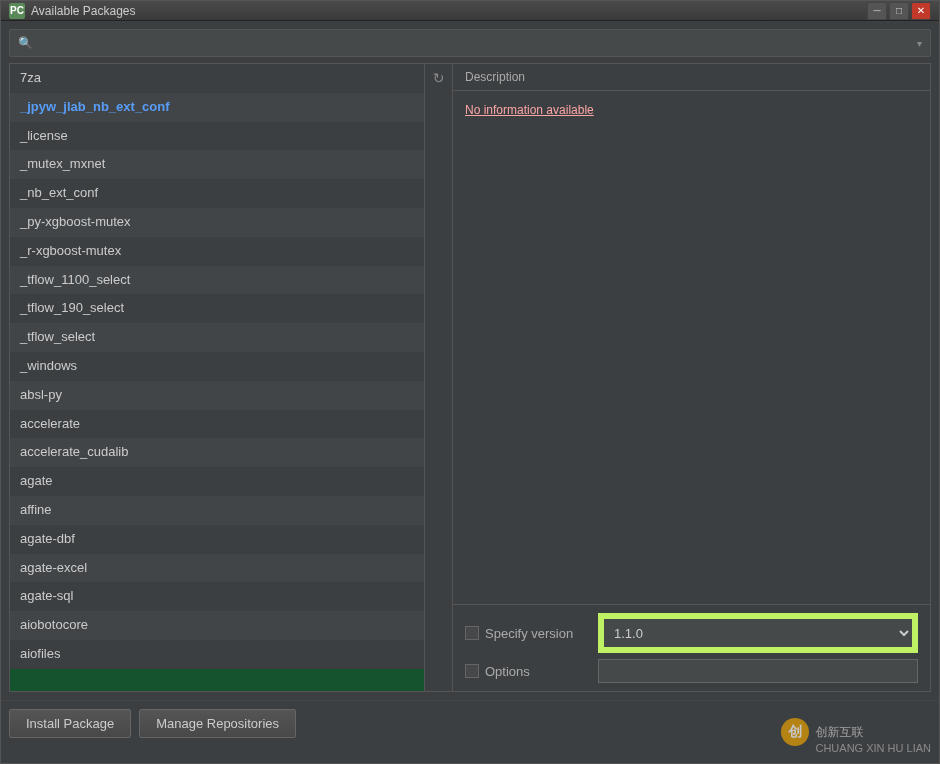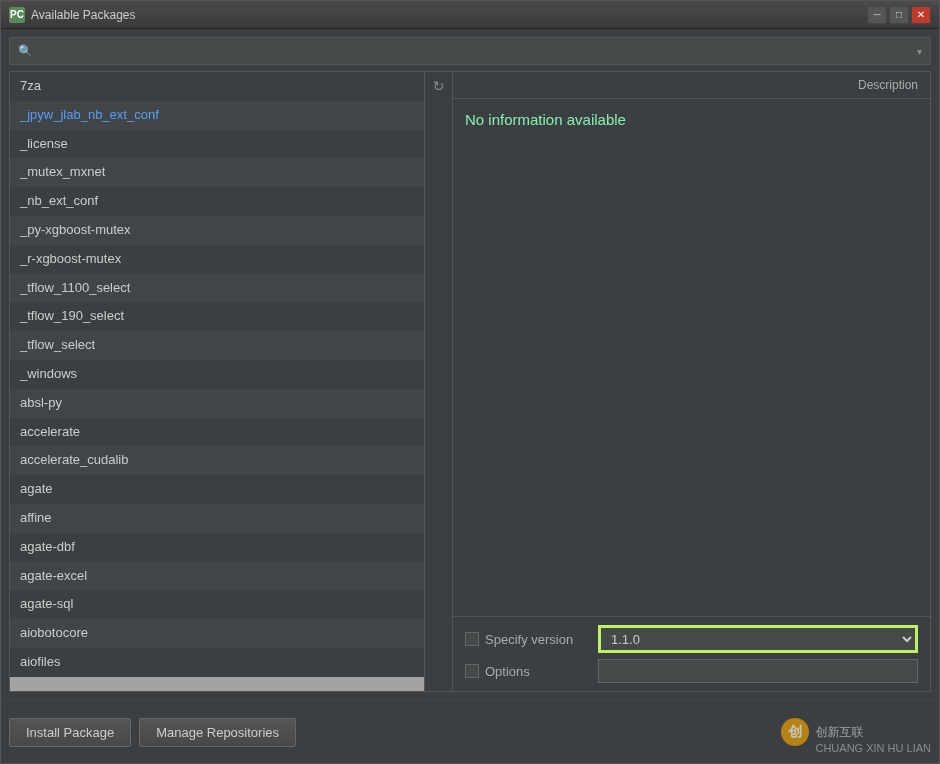--- a/index.html
+++ b/index.html
@@ -17,21 +17,21 @@
       width: 940px;
       height: 764px;
       background: #3c3f41;
       border: 1px solid #555;
       display: flex;
       flex-direction: column;
     }
 
     .title-bar {
       background: linear-gradient(to bottom, #4a4a4a, #3a3a3a);
-      height: 28px;
+      height: 20px;
       display: flex;
       align-items: center;
       padding: 0 8px;
       border-bottom: 1px solid #222;
       flex-shrink: 0;
     }
 
     .title-bar-icon {
       width: 16px;
       height: 16px;
@@ -124,21 +124,21 @@
       gap: 0;
       overflow: hidden;
       border: 1px solid #555;
     }
 
     .package-list-container {
       width: 415px;
       flex-shrink: 0;
       display: flex;
       flex-direction: column;
-      background: #a3a3a3;
+      background: #14532d;
       border-right: 1px solid #555;
       overflow: hidden;
     }
 
     .package-list {
       flex: 1;
       overflow-y: auto;
       overflow-x: hidden;
     }
 
@@ -166,20 +166,21 @@
 
     .package-item:nth-child(odd) {
       background: #3c3f41;
     }
     .package-item:nth-child(even) {
       background: #414548;
     }
 
     .package-item.link {
       color: #589df6;
+      font-weight: bold;
     }
 
     .divider-with-refresh {
       width: 28px;
       flex-shrink: 0;
       background: #3c3f41;
       display: flex;
       flex-direction: column;
       align-items: center;
       padding-top: 4px;
@@ -203,28 +204,28 @@
       display: flex;
       flex-direction: column;
       background: #3c3f41;
     }
 
     .description-header {
       padding: 6px 12px;
       color: #aaaaaa;
       font-size: 12px;
       border-bottom: 1px solid #555;
-      text-align: right;
     }
 
     .description-content {
       flex: 1;
       padding: 12px;
-      color: #86efac;
-      font-size: 15px;
+      color: #fca5a5;
+      font-size: 12px;
+      text-decoration: underline;
     }
 
     .bottom-controls {
       padding: 8px 12px;
       border-top: 1px solid #555;
       display: flex;
       flex-direction: column;
       gap: 6px;
     }
 
@@ -255,43 +256,43 @@
 
     .checkbox-label {
       color: #aaaaaa;
       font-size: 13px;
       white-space: nowrap;
     }
 
     .version-select {
       flex: 1;
       background: #45494a;
-      border: 3px solid #bef264;
+      border: 6px solid #bef264;
       color: #cccccc;
       padding: 3px 6px;
       font-size: 13px;
-      height: 28px;
+      height: 40px;
       outline: none;
       cursor: pointer;
     }
 
     .options-input {
       flex: 1;
       background: #45494a;
       border: 1px solid #666;
       color: #cccccc;
       padding: 3px 6px;
       font-size: 13px;
       height: 24px;
       outline: none;
     }
 
     .footer-buttons {
       display: flex;
-      align-items: center;
+      align-items: flex-start;
       padding: 8px;
       gap: 8px;
       background: #3c3f41;
       border-top: 1px solid #444;
       flex-shrink: 0;
     }
 
     .footer-btn {
       padding: 6px 16px;
       background: linear-gradient(to bottom, #555, #484848);

